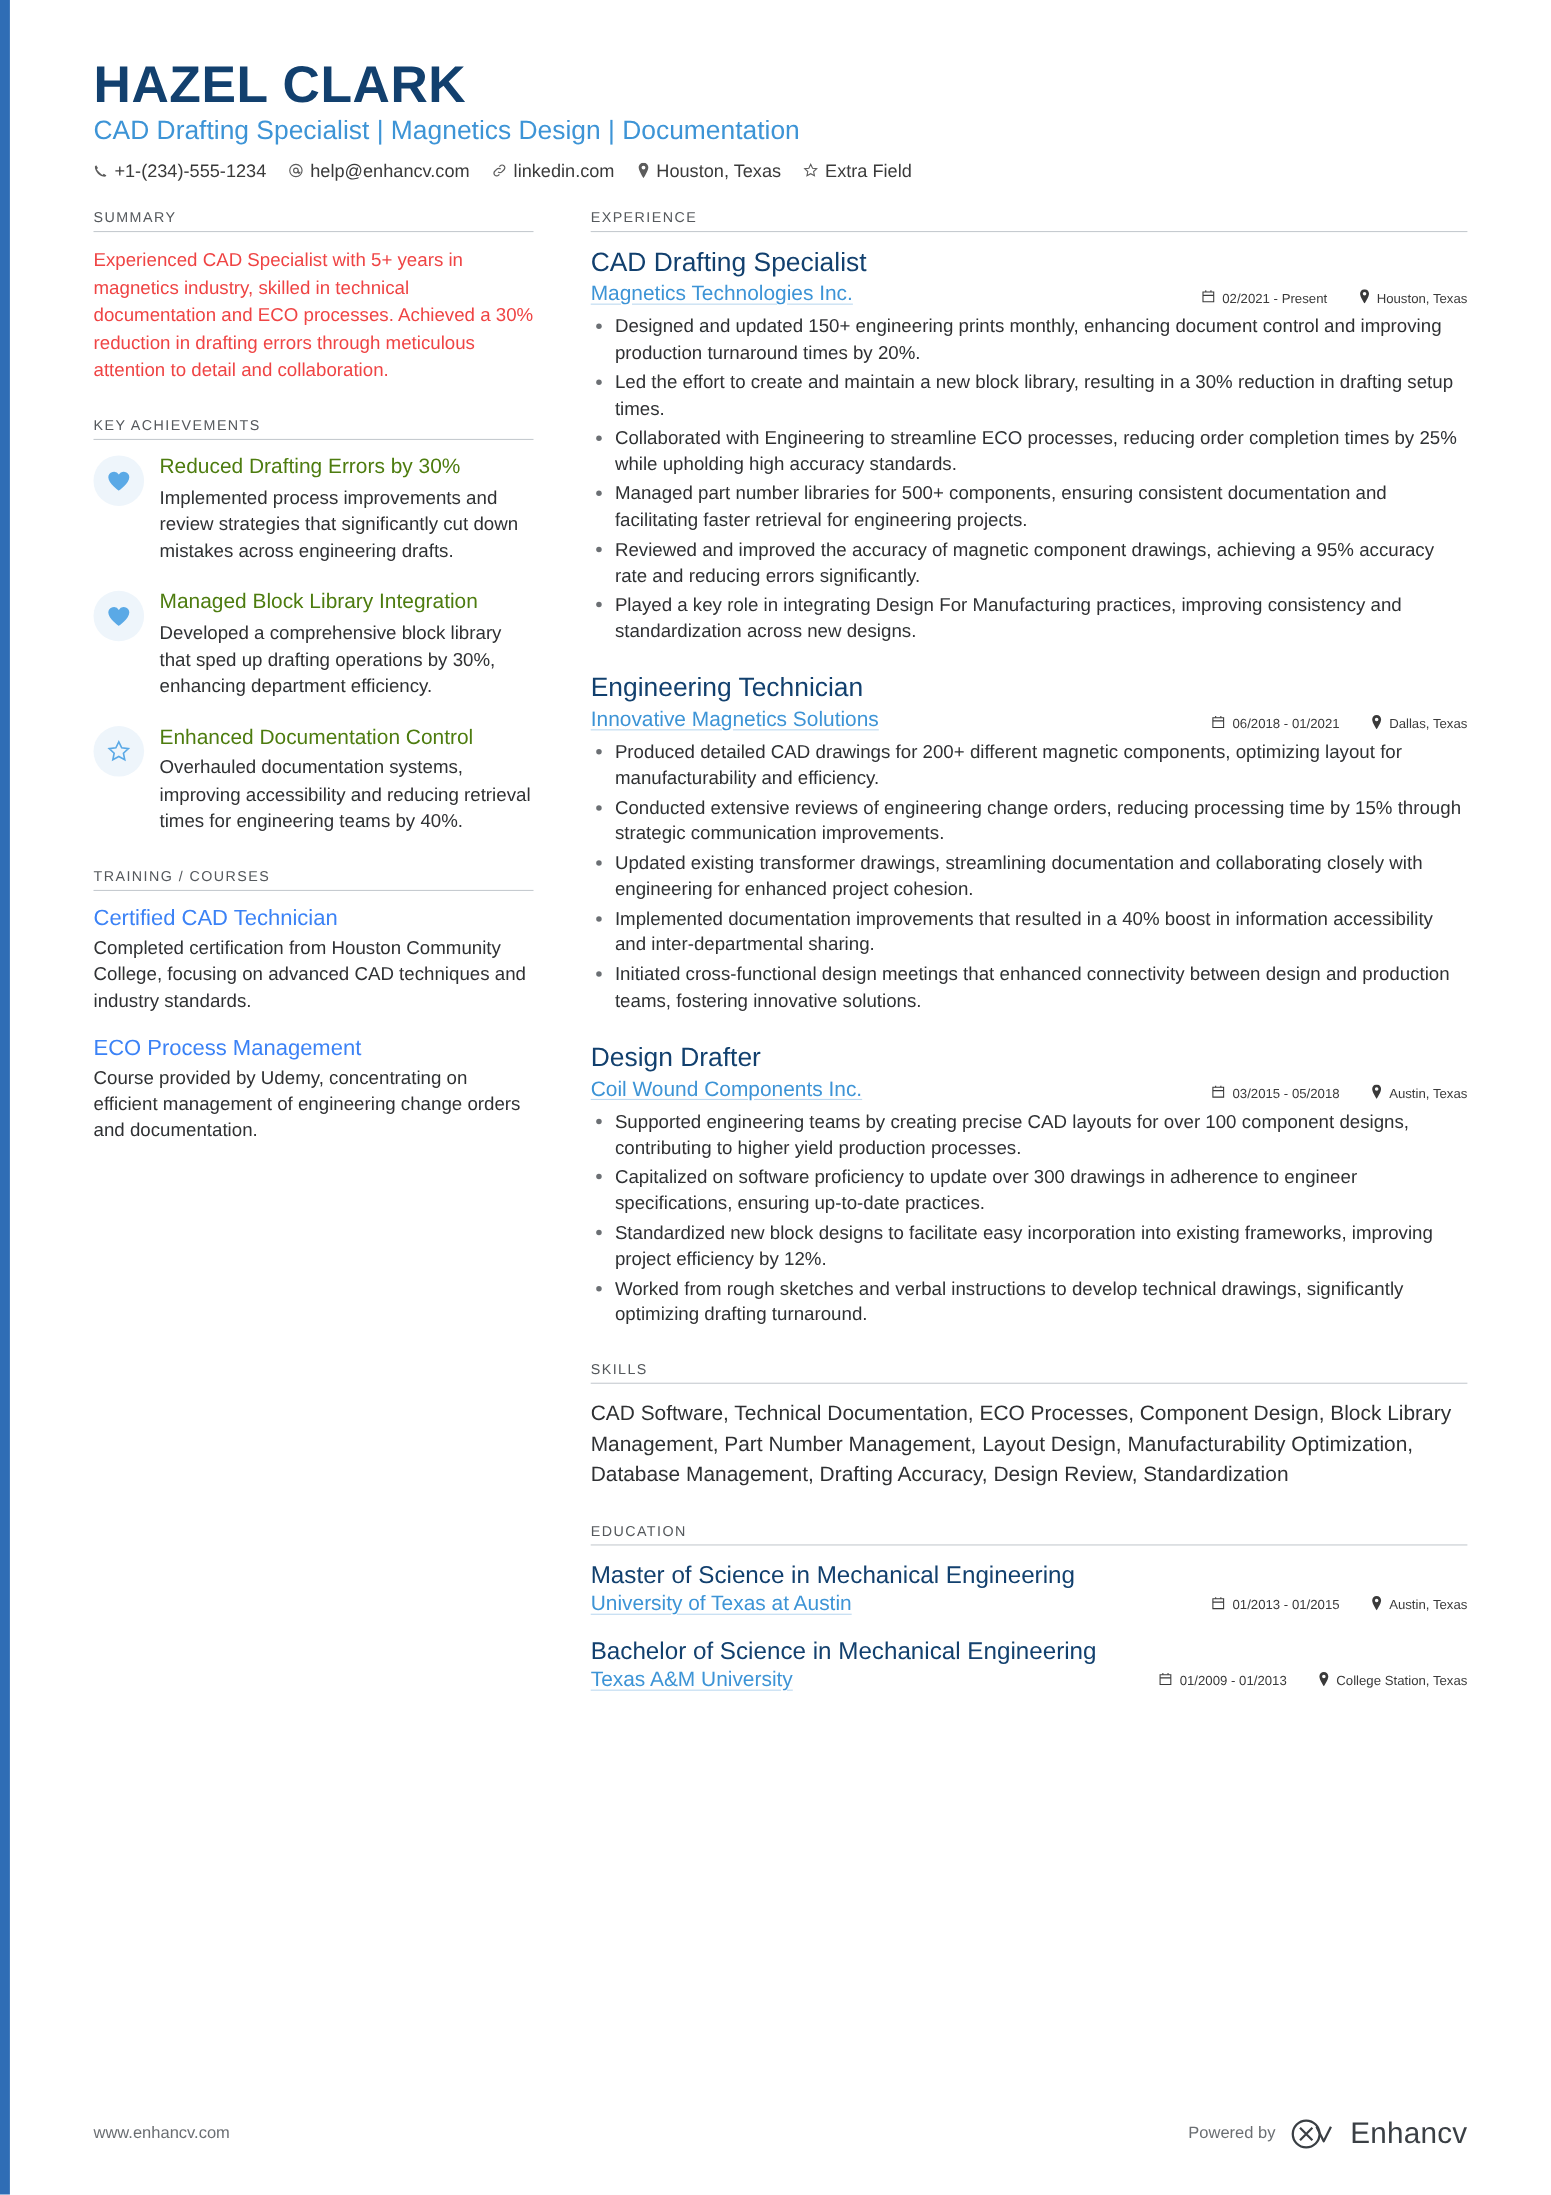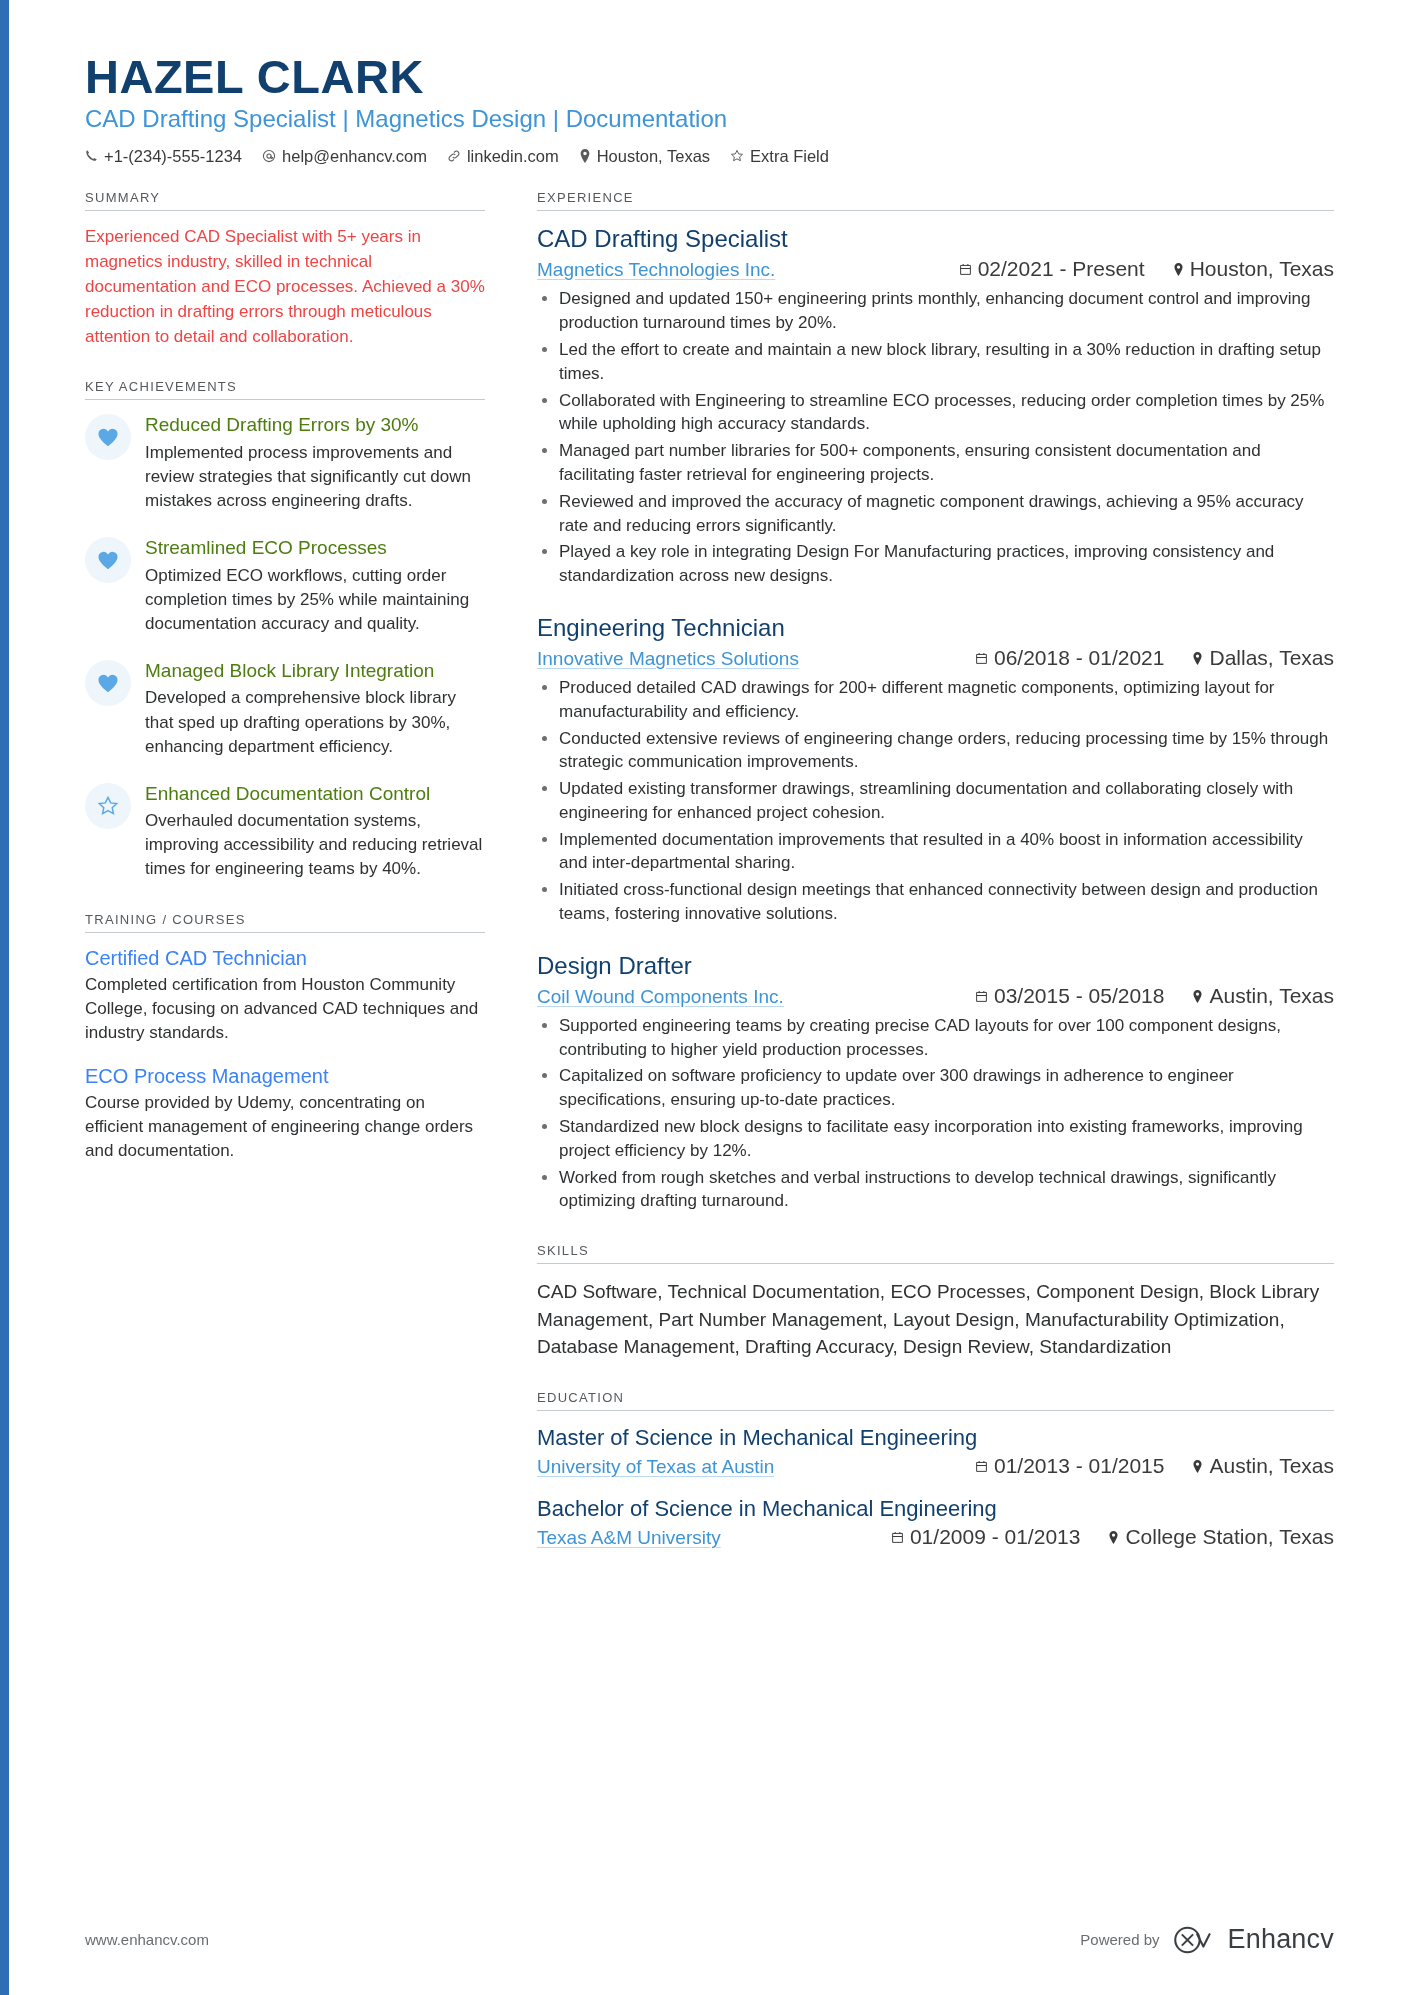--- a/index.html
+++ b/index.html
@@ -133,21 +133,21 @@
     font-size: 19px;
     color: #3d94d6;
     text-decoration: underline;
     text-underline-offset: 3px;
     text-decoration-color: #bcd9f0;
   }
   .job-right {
     display: flex;
     align-items: center;
     gap: 28px;
-    font-size: 21px;
+    font-size: 12px;
     color: #3a3a3a;
     white-space: nowrap;
   }
   .job-right .bit { display: flex; align-items: center; gap: 6px; }
   .bullets { margin: 0; padding-left: 22px; }
   .bullets li {
     font-size: 17px;
     line-height: 1.40;
     color: #2f3133;
     margin-bottom: 3px;
@@ -279,31 +279,20 @@
             <svg width="22" height="20" viewBox="0 0 24 22" fill="#5aa9e6">
                 <path d="M12 21S1.5 13.8 1.5 7.6A5.6 5.6 0 0 1 12 4.9 5.6 5.6 0 0 1 22.5 7.6C22.5 13.8 12 21 12 21z"></path>
               </svg>
           </div>
           <div class="ach-body">
             <div class="ach-title">Reduced Drafting Errors by 30%</div>
             <div class="ach-desc">Implemented process improvements and review strategies that significantly cut down mistakes across engineering drafts.</div>
           </div>
         </div>
 
-        <div class="ach">
-          <div class="ach-badge">
-            <svg width="22" height="20" viewBox="0 0 24 22" fill="#5aa9e6">
-                <path d="M12 21S1.5 13.8 1.5 7.6A5.6 5.6 0 0 1 12 4.9 5.6 5.6 0 0 1 22.5 7.6C22.5 13.8 12 21 12 21z"></path>
-              </svg>
-          </div>
-          <div class="ach-body">
-            <div class="ach-title">Streamlined ECO Processes</div>
-            <div class="ach-desc">Optimized ECO workflows, cutting order completion times by 25% while maintaining documentation accuracy and quality.</div>
-          </div>
-        </div>
 
         <div class="ach">
           <div class="ach-badge">
             <svg width="22" height="20" viewBox="0 0 24 22" fill="#5aa9e6">
                 <path d="M12 21S1.5 13.8 1.5 7.6A5.6 5.6 0 0 1 12 4.9 5.6 5.6 0 0 1 22.5 7.6C22.5 13.8 12 21 12 21z"></path>
               </svg>
           </div>
           <div class="ach-body">
             <div class="ach-title">Managed Block Library Integration</div>
             <div class="ach-desc">Developed a comprehensive block library that sped up drafting operations by 30%, enhancing department efficiency.</div>

